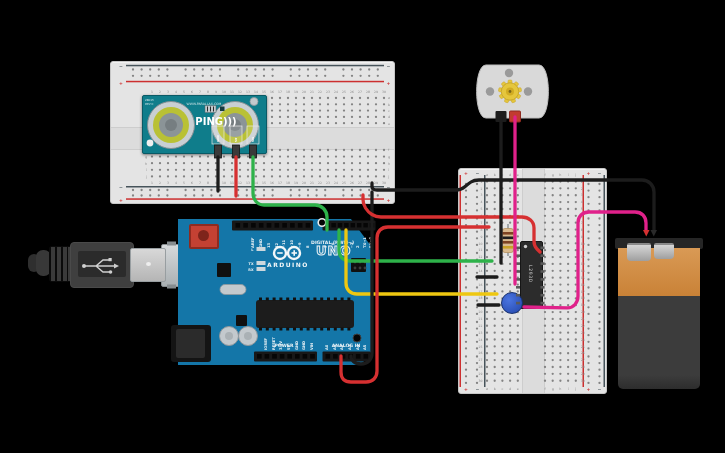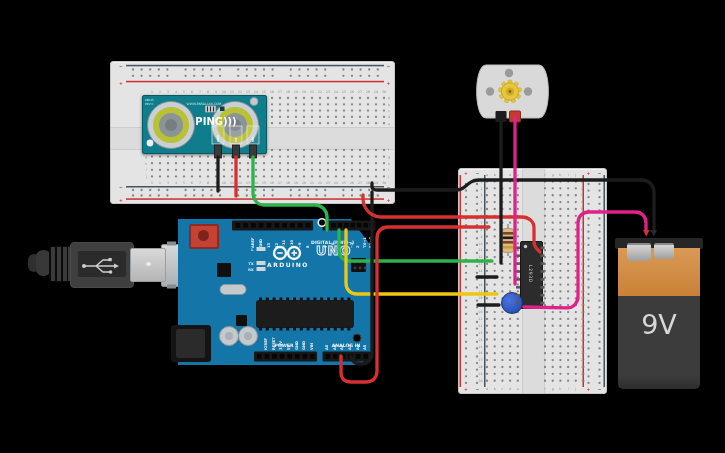--- a/index.html
+++ b/index.html
@@ -1145,21 +1145,20 @@
   <div id="ping-label" class="abs">PING)))</div>
 
   <div id="ic-l293d" class="abs"></div>
   <div id="capacitor" class="abs"></div>
 
   <div id="battery-cap" class="abs"></div>
   <div id="battery-orange" class="abs"></div>
   <div id="battery-body" class="abs"></div>
   <div class="bterm abs" style="left:627px;top:243px;width:24px;height:16px"></div>
   <div class="bterm abs" style="left:654px;top:243px;width:20px;height:14px"></div>
-  <div id="battery-label" class="abs">9V</div>
 
   <svg id="micro">
       <g>
         <rect x="232" y="220.5" width="81" height="10" rx="1" fill="#181818"></rect>
         <rect x="235.5" y="223" width="4.6" height="4.6" fill="#060606"></rect>
         <rect x="243.3" y="223" width="4.6" height="4.6" fill="#060606"></rect>
         <rect x="251.1" y="223" width="4.6" height="4.6" fill="#060606"></rect>
         <rect x="258.9" y="223" width="4.6" height="4.6" fill="#060606"></rect>
         <rect x="266.7" y="223" width="4.6" height="4.6" fill="#060606"></rect>
         <rect x="274.5" y="223" width="4.6" height="4.6" fill="#060606"></rect>

